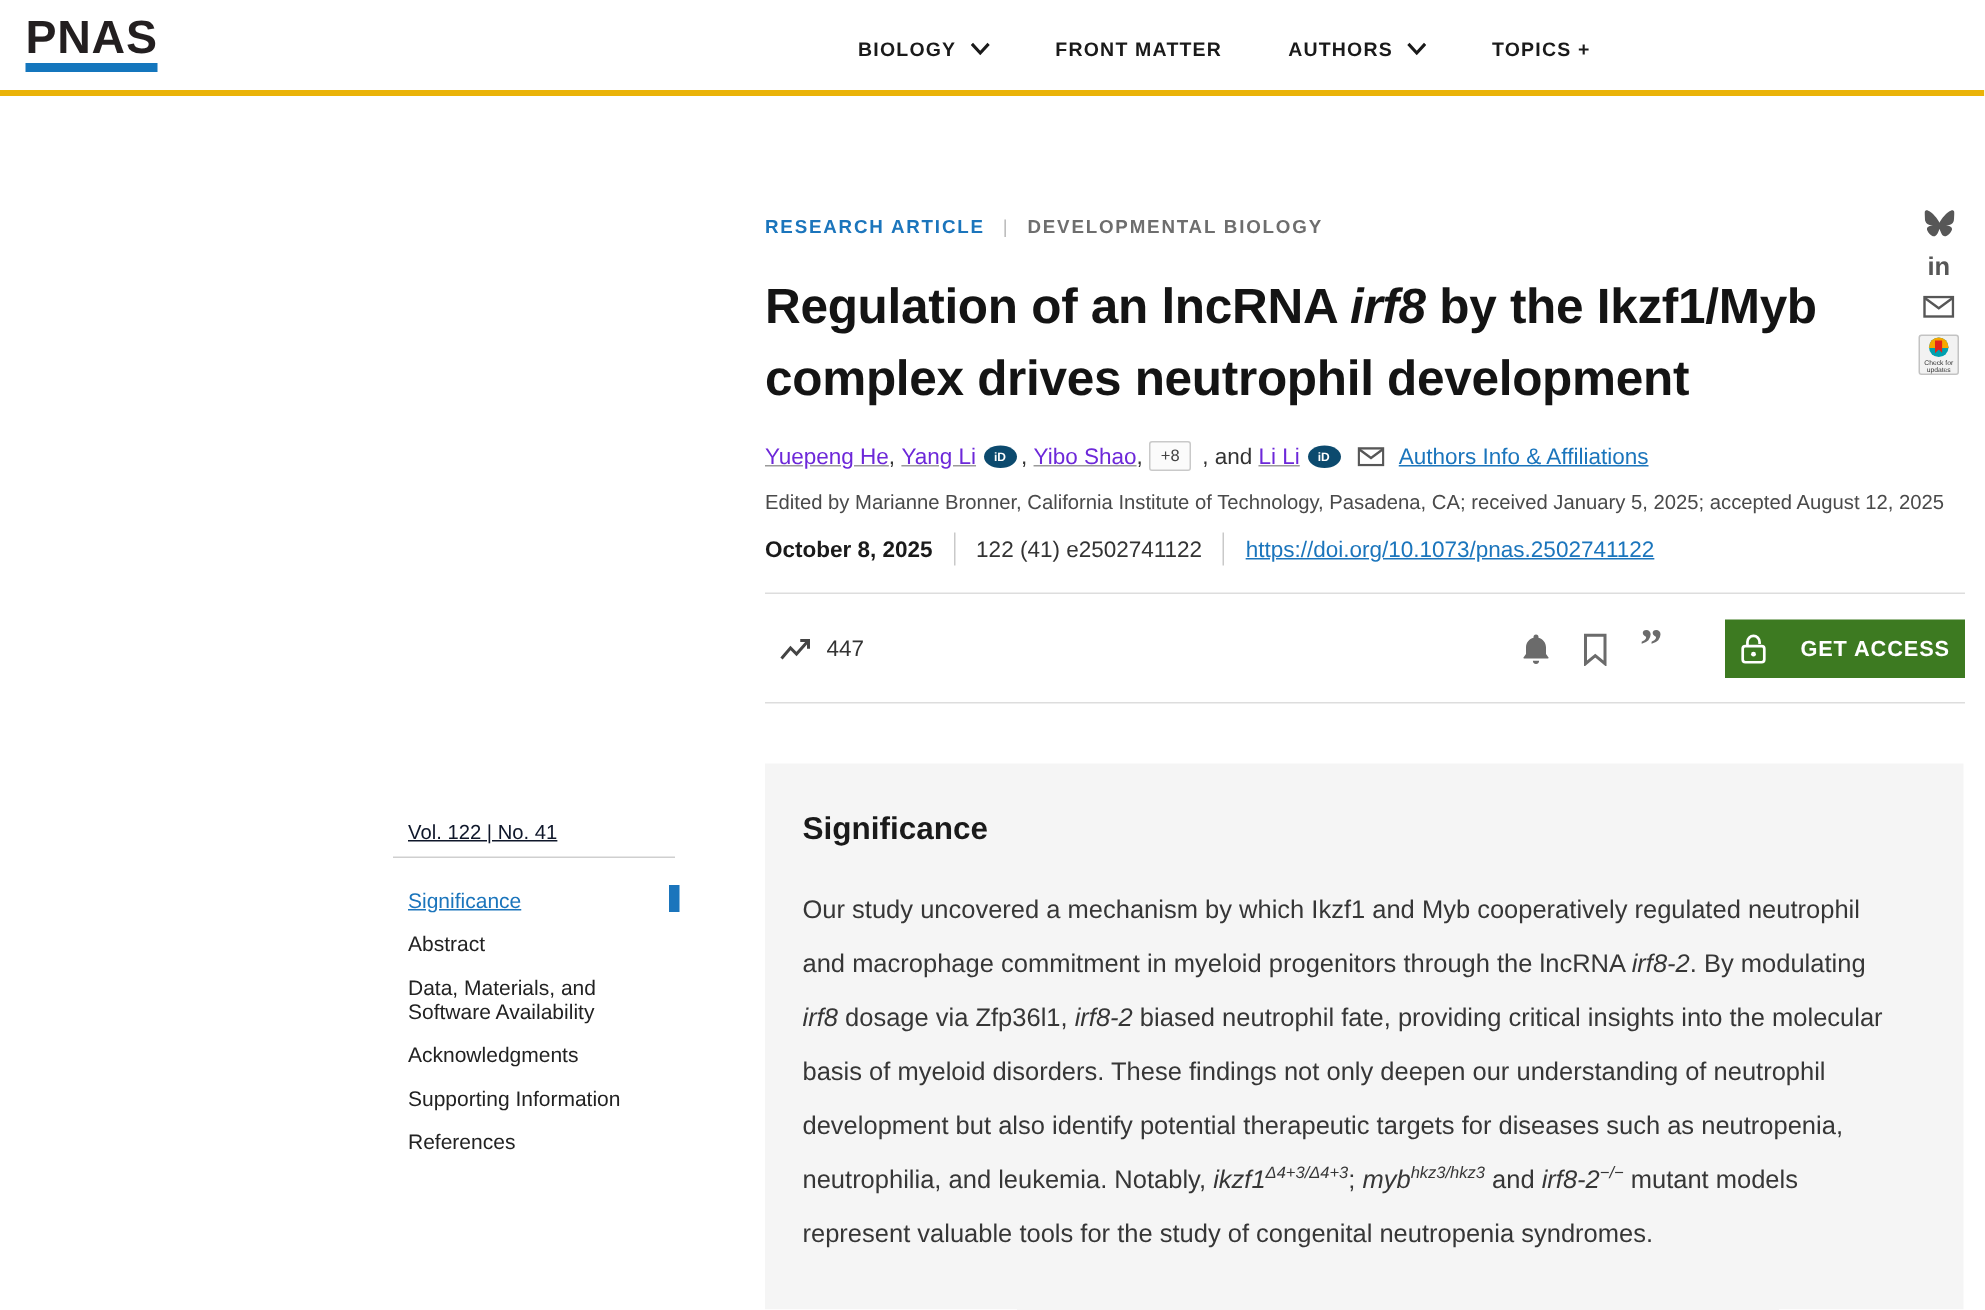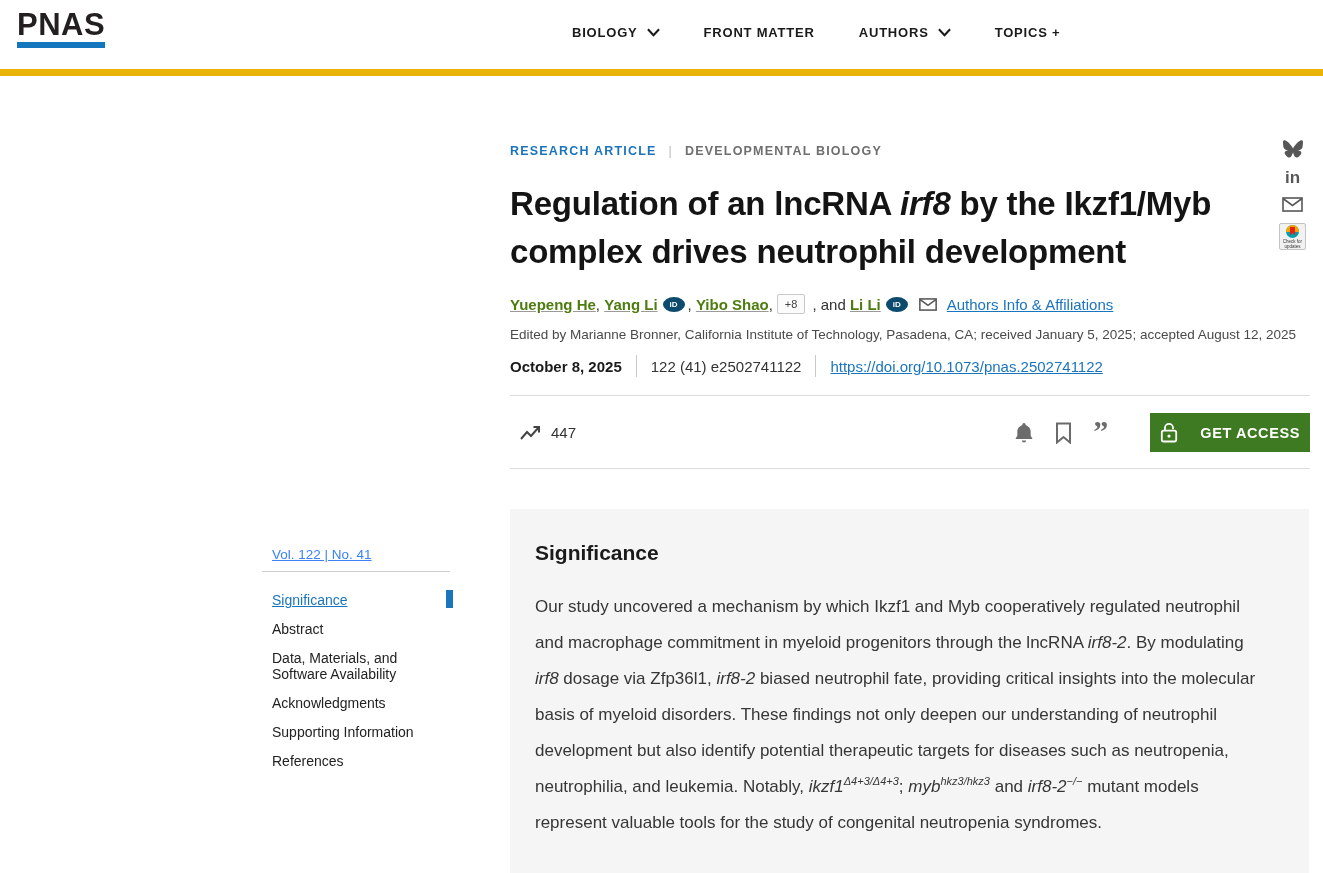--- a/index.html
+++ b/index.html
@@ -1,31 +1,31 @@
 <!DOCTYPE html>
 <html><head>
 <meta charset="utf-8">
 <style>
   * { margin:0; padding:0; box-sizing:border-box; }
   html,body { background:#fff; }
   body { font-family:"Liberation Sans", sans-serif; color:#222; }
   .page { position:relative; width:1323px; height:873px; background:#fff; overflow:hidden; margin:0 auto; }
 
   
-  .site-header { position:absolute; top:0; left:0; width:1323px; height:76px; background:#fff; border-bottom:7px solid #eab308; }
+  .site-header { position:absolute; top:0; left:0; width:1323px; height:64px; background:#fff; border-bottom:4px solid #eab308; }
   .logo { position:absolute; left:17px; top:10px; cursor:pointer; }
   .logo-text { font-size:31px; font-weight:800; letter-spacing:0.5px; color:#231f20; line-height:30px; }
   .logo-bar { width:88px; height:6px; background:#1476bd; margin-top:2px; }
   .main-nav { position:absolute; left:572px; top:0; height:64px; display:flex; align-items:center; gap:44px; }
   .nav-item { display:flex; align-items:center; gap:9px; font-size:13px; font-weight:700; letter-spacing:0.8px; color:#1a1a1a; cursor:pointer; white-space:nowrap; }
   .chev { width:13px; height:9px; }
 
   
   .toc { position:absolute; left:272px; top:546px; width:178px; font-size:14px; }
-  .toc-vol { font-size:13.5px; color:#3b82f6; text-decoration:underline; cursor:pointer; display:inline-block; }
+  .toc-vol { font-size:13.5px; color:#0f172a; text-decoration:underline; cursor:pointer; display:inline-block; }
   .toc-divider { margin-top:9px; border-top:1px solid #cfcfcf; width:188px; margin-left:-10px; }
   .toc-list { margin-top:14px; position:relative; }
   .toc-item { position:relative; color:#222; line-height:16px; padding:6px 0 7px 0; cursor:pointer; }
   .toc-item.active a { color:#1b75bc; text-decoration:underline; }
   .toc-item a { color:inherit; text-decoration:none; }
   .toc-active-bar { position:absolute; right:-3px; top:4px; width:7px; height:18px; background:#1b75bc; }
 
   
   .article { position:absolute; left:510px; top:144px; width:800px; }
   .cat-row { display:flex; align-items:center; gap:12px; font-size:12.5px; font-weight:700; letter-spacing:1.2px; }
@@ -37,21 +37,21 @@
   .linkedin-ic { font-size:17px; font-weight:800; color:#575757; line-height:17px; cursor:pointer; }
   .crossmark { width:27px; height:27px; border:1px solid #c3c3c3; background:#f2f2f2; border-radius:2px; display:flex; flex-direction:column; align-items:center; justify-content:center; cursor:pointer; }
   .cm-circle { position:relative; width:13px; height:13px; border-radius:50%; background:#00a0af; }
   .cm-half { position:absolute; left:0; top:0; width:13px; height:7px; border-radius:7px 7px 0 0; background:#f6a800; }
   .cm-book { position:absolute; left:4px; top:2px; width:5px; height:9px; background:#e2231a; clip-path:polygon(0 0,100% 0,100% 100%,50% 72%,0 100%); }
   .cm-text { font-size:4.5px; color:#333; line-height:5px; text-align:center; margin-top:1px; }
 
   .title { margin-top:22px; font-size:33px; line-height:48px; font-weight:700; color:#141414; letter-spacing:-0.2px; }
 
   .authors-row { margin-top:18px; font-size:15px; color:#333; display:flex; align-items:center; flex-wrap:wrap; }
-  .author-link { color:#4d7c0f; text-decoration:underline; text-decoration-color:#9a9a9a; cursor:pointer;font-weight:bold; }
+  .author-link { color:#6d28d9; text-decoration:underline; text-decoration-color:#9a9a9a; cursor:pointer; }
   .orcid { display:inline-flex; width:22px; height:15px; border-radius:50%; background:#0c4a6e; color:#fff; font-size:8px; font-weight:700; align-items:center; justify-content:center; margin:0 3px 0 5px; cursor:pointer; }
   .plus-chip { display:inline-block; border:1px solid #c9c9c9; background:#fbfbfb; border-radius:2px; font-size:11px; color:#444; padding:3px 7px; margin:0 7px 0 4px; cursor:pointer; }
   .mail-ic { margin:0 10px 0 8px; cursor:pointer; }
   .authors-info { color:#1b75bc; text-decoration:underline; cursor:pointer; }
 
   .edited-line { margin-top:13px; font-size:13.5px; color:#4a4a4a; }
 
   .pub-row { margin-top:13px; display:flex; align-items:center; font-size:15px; color:#333; }
   .pub-date { font-weight:700; color:#1a1a1a; }
   .pub-sep { width:1px; height:22px; background:#c9c9c9; margin:0 14px; }

